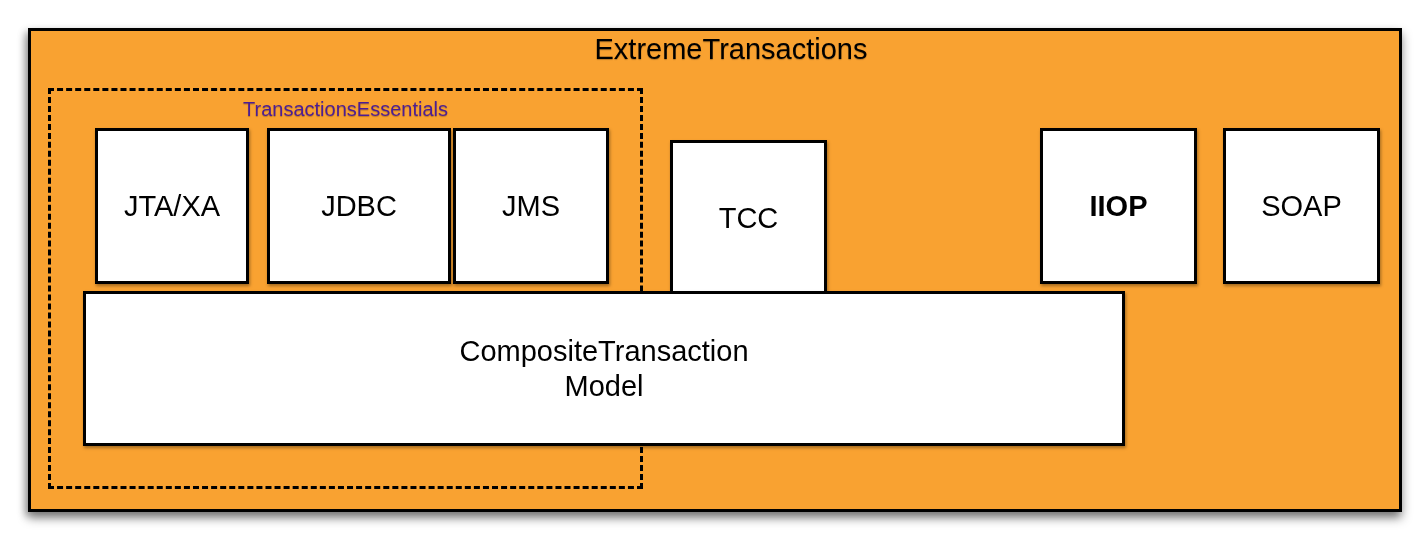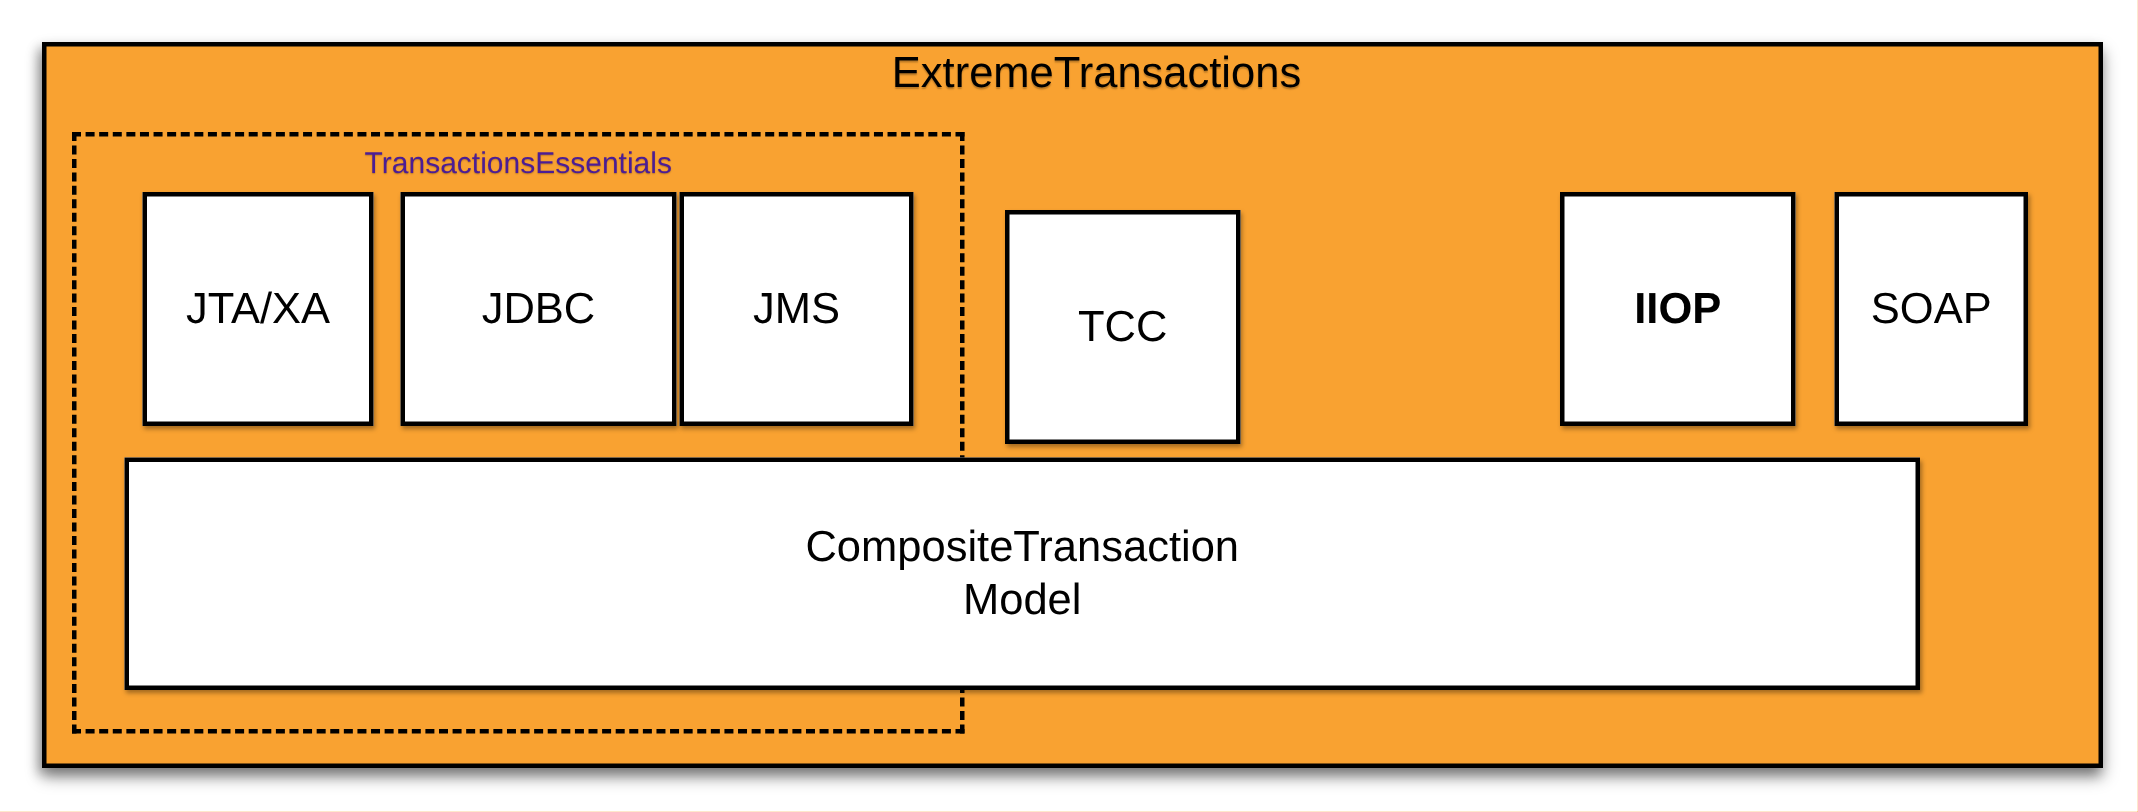--- a/index.html
+++ b/index.html
@@ -69,26 +69,26 @@
     font-size: 29px;
     color: #000;
     white-space: nowrap;
   }
   .m0 { left: 64px;   width: 154px; }
   .m1 { left: 236px;  width: 184px; }
   .m2 { left: 422px;  width: 156px; }
   .m3 { left: 639px;  width: 157px; margin-top: 12px; }
   .m4 { left: 824px;  width: 157px; }
   .m5 { left: 1009px; width: 157px; font-weight: bold; }
-  .m6 { left: 1192px; width: 129px; }
+  .m6 { left: 1192px; width: 157px; }
 
   .base-module {
     position: absolute;
-    left: 52px; top: 274px;
-    width: 1197px; height: 155px;
+    left: 52px; top: 260px;
+    width: 1042px; height: 155px;
     background: var(--boxfill);
     border: 3px solid var(--line);
     box-shadow: 1px 2px 3px rgba(0,0,0,0.35);
     display: flex;
     flex-direction: column;
     align-items: center;
     justify-content: center;
     font-size: 29px;
     line-height: 35px;
     color: #000;

